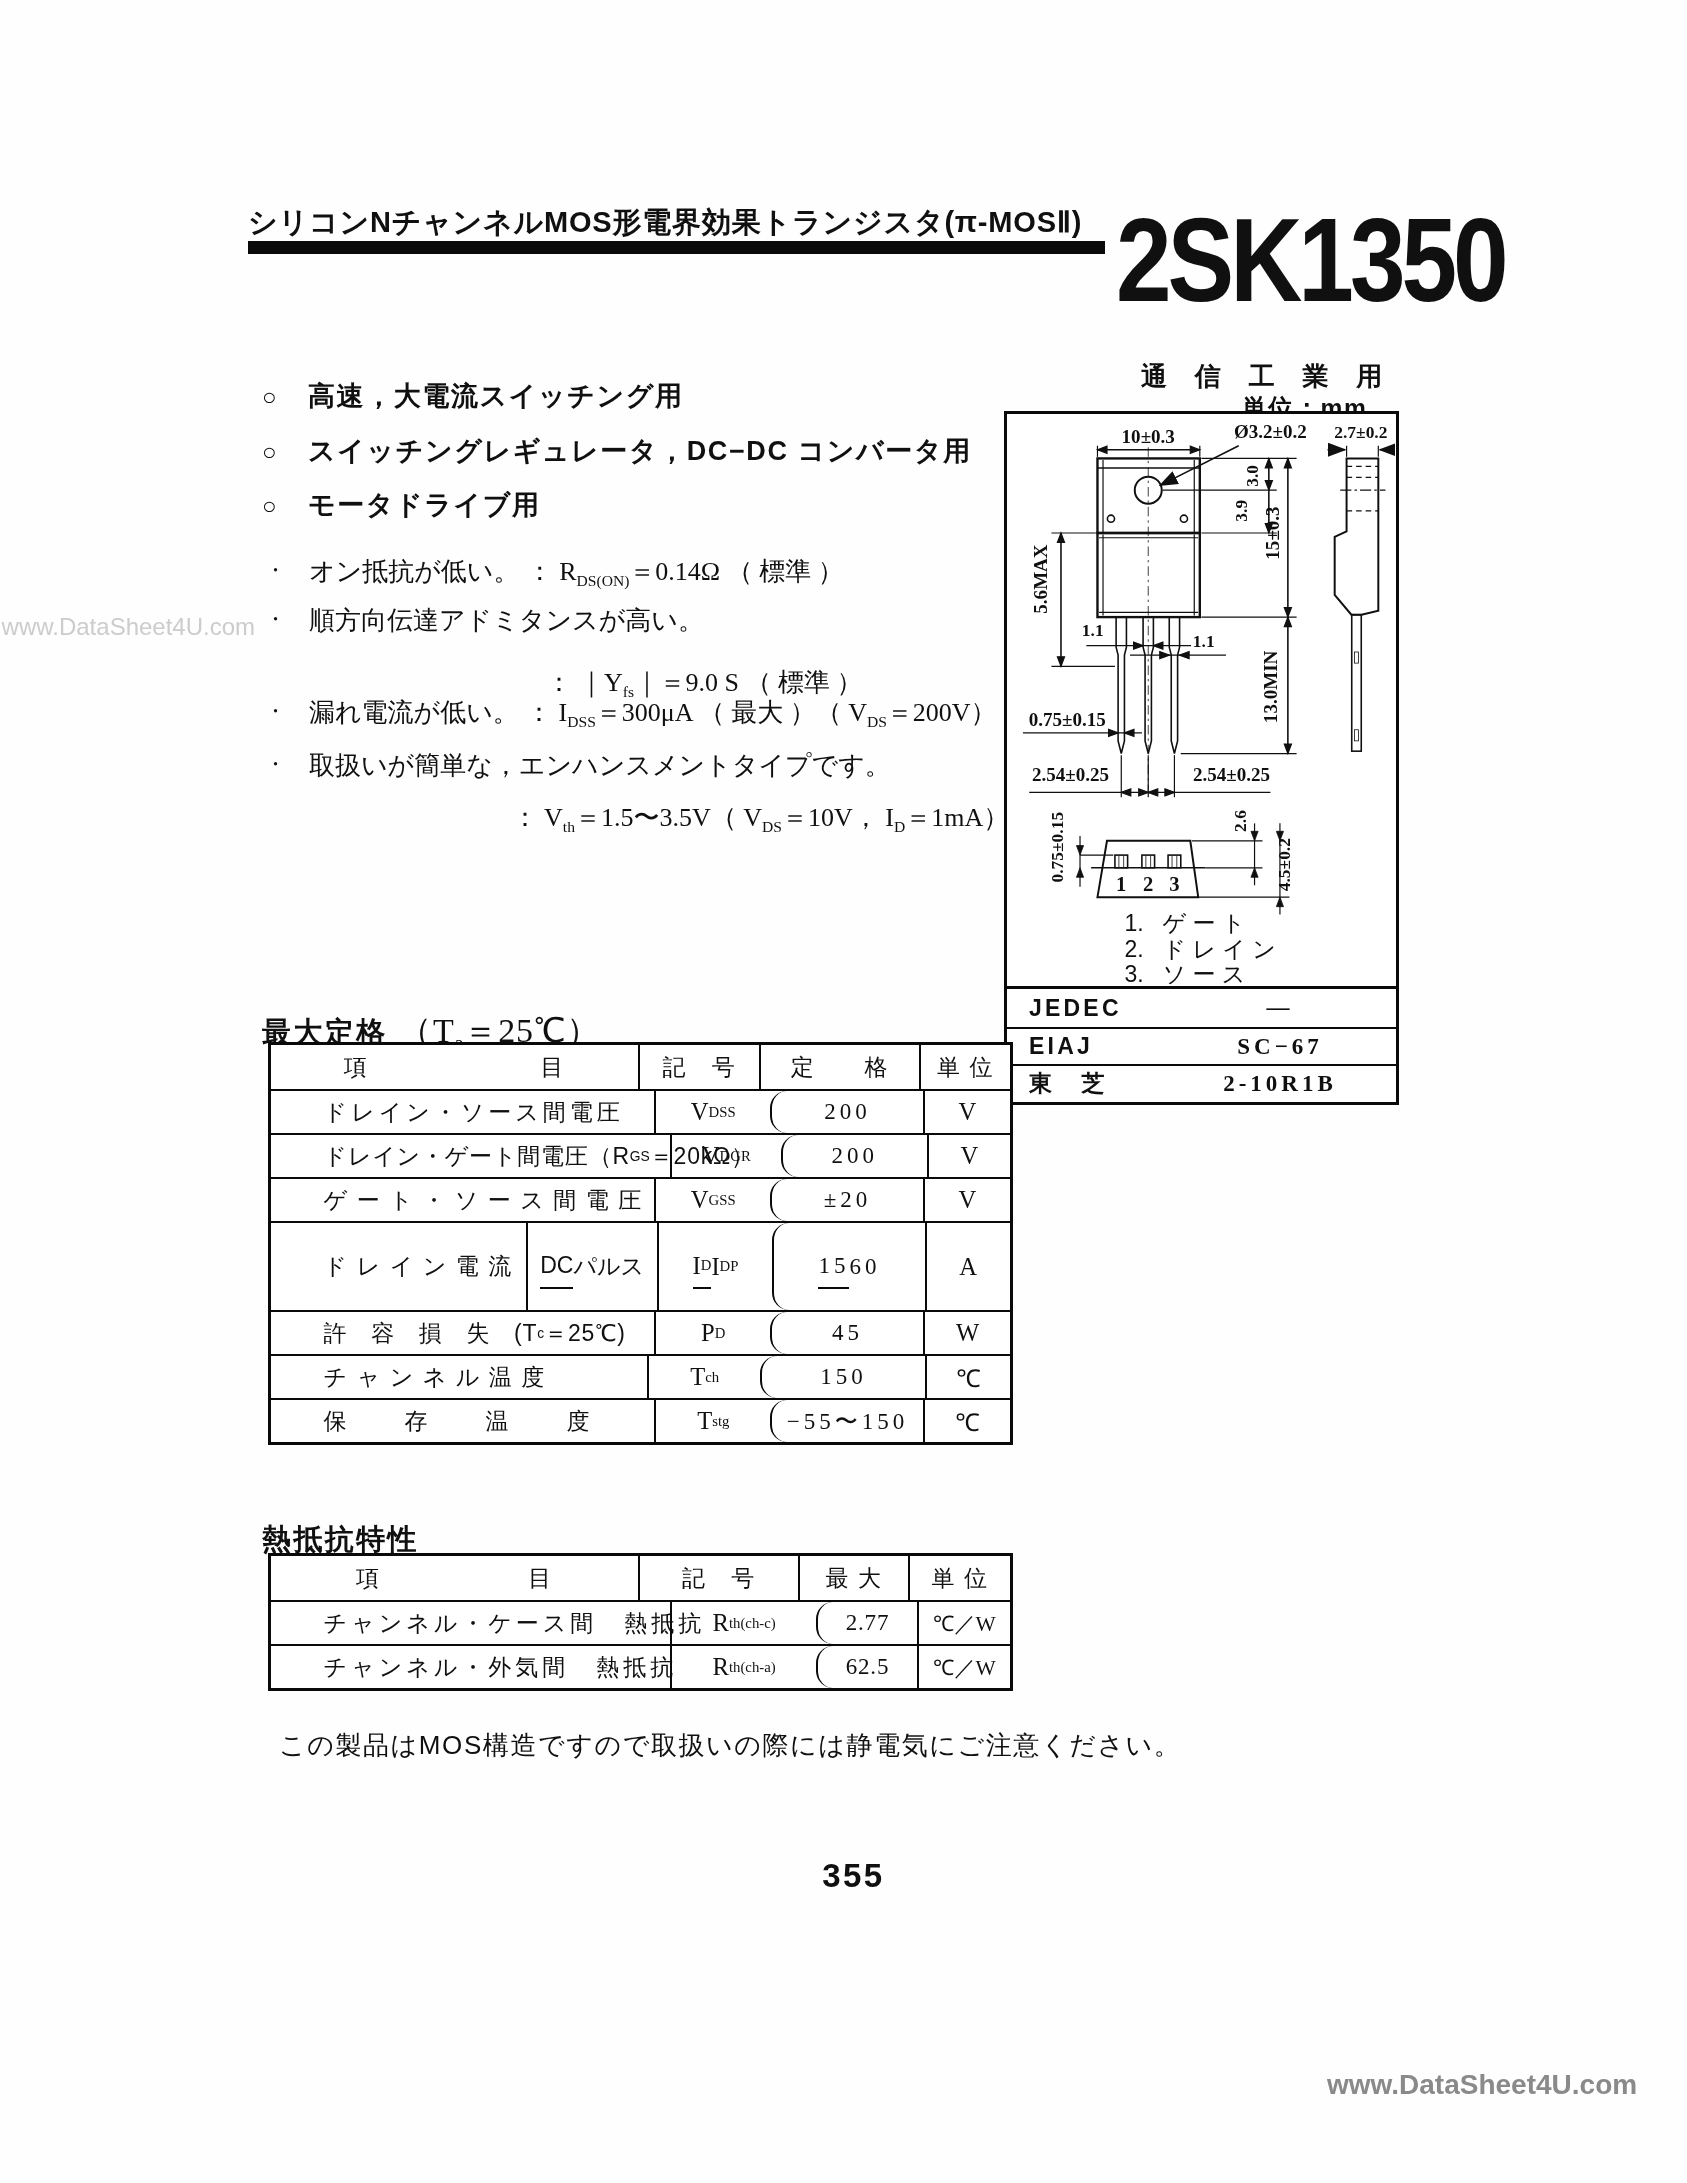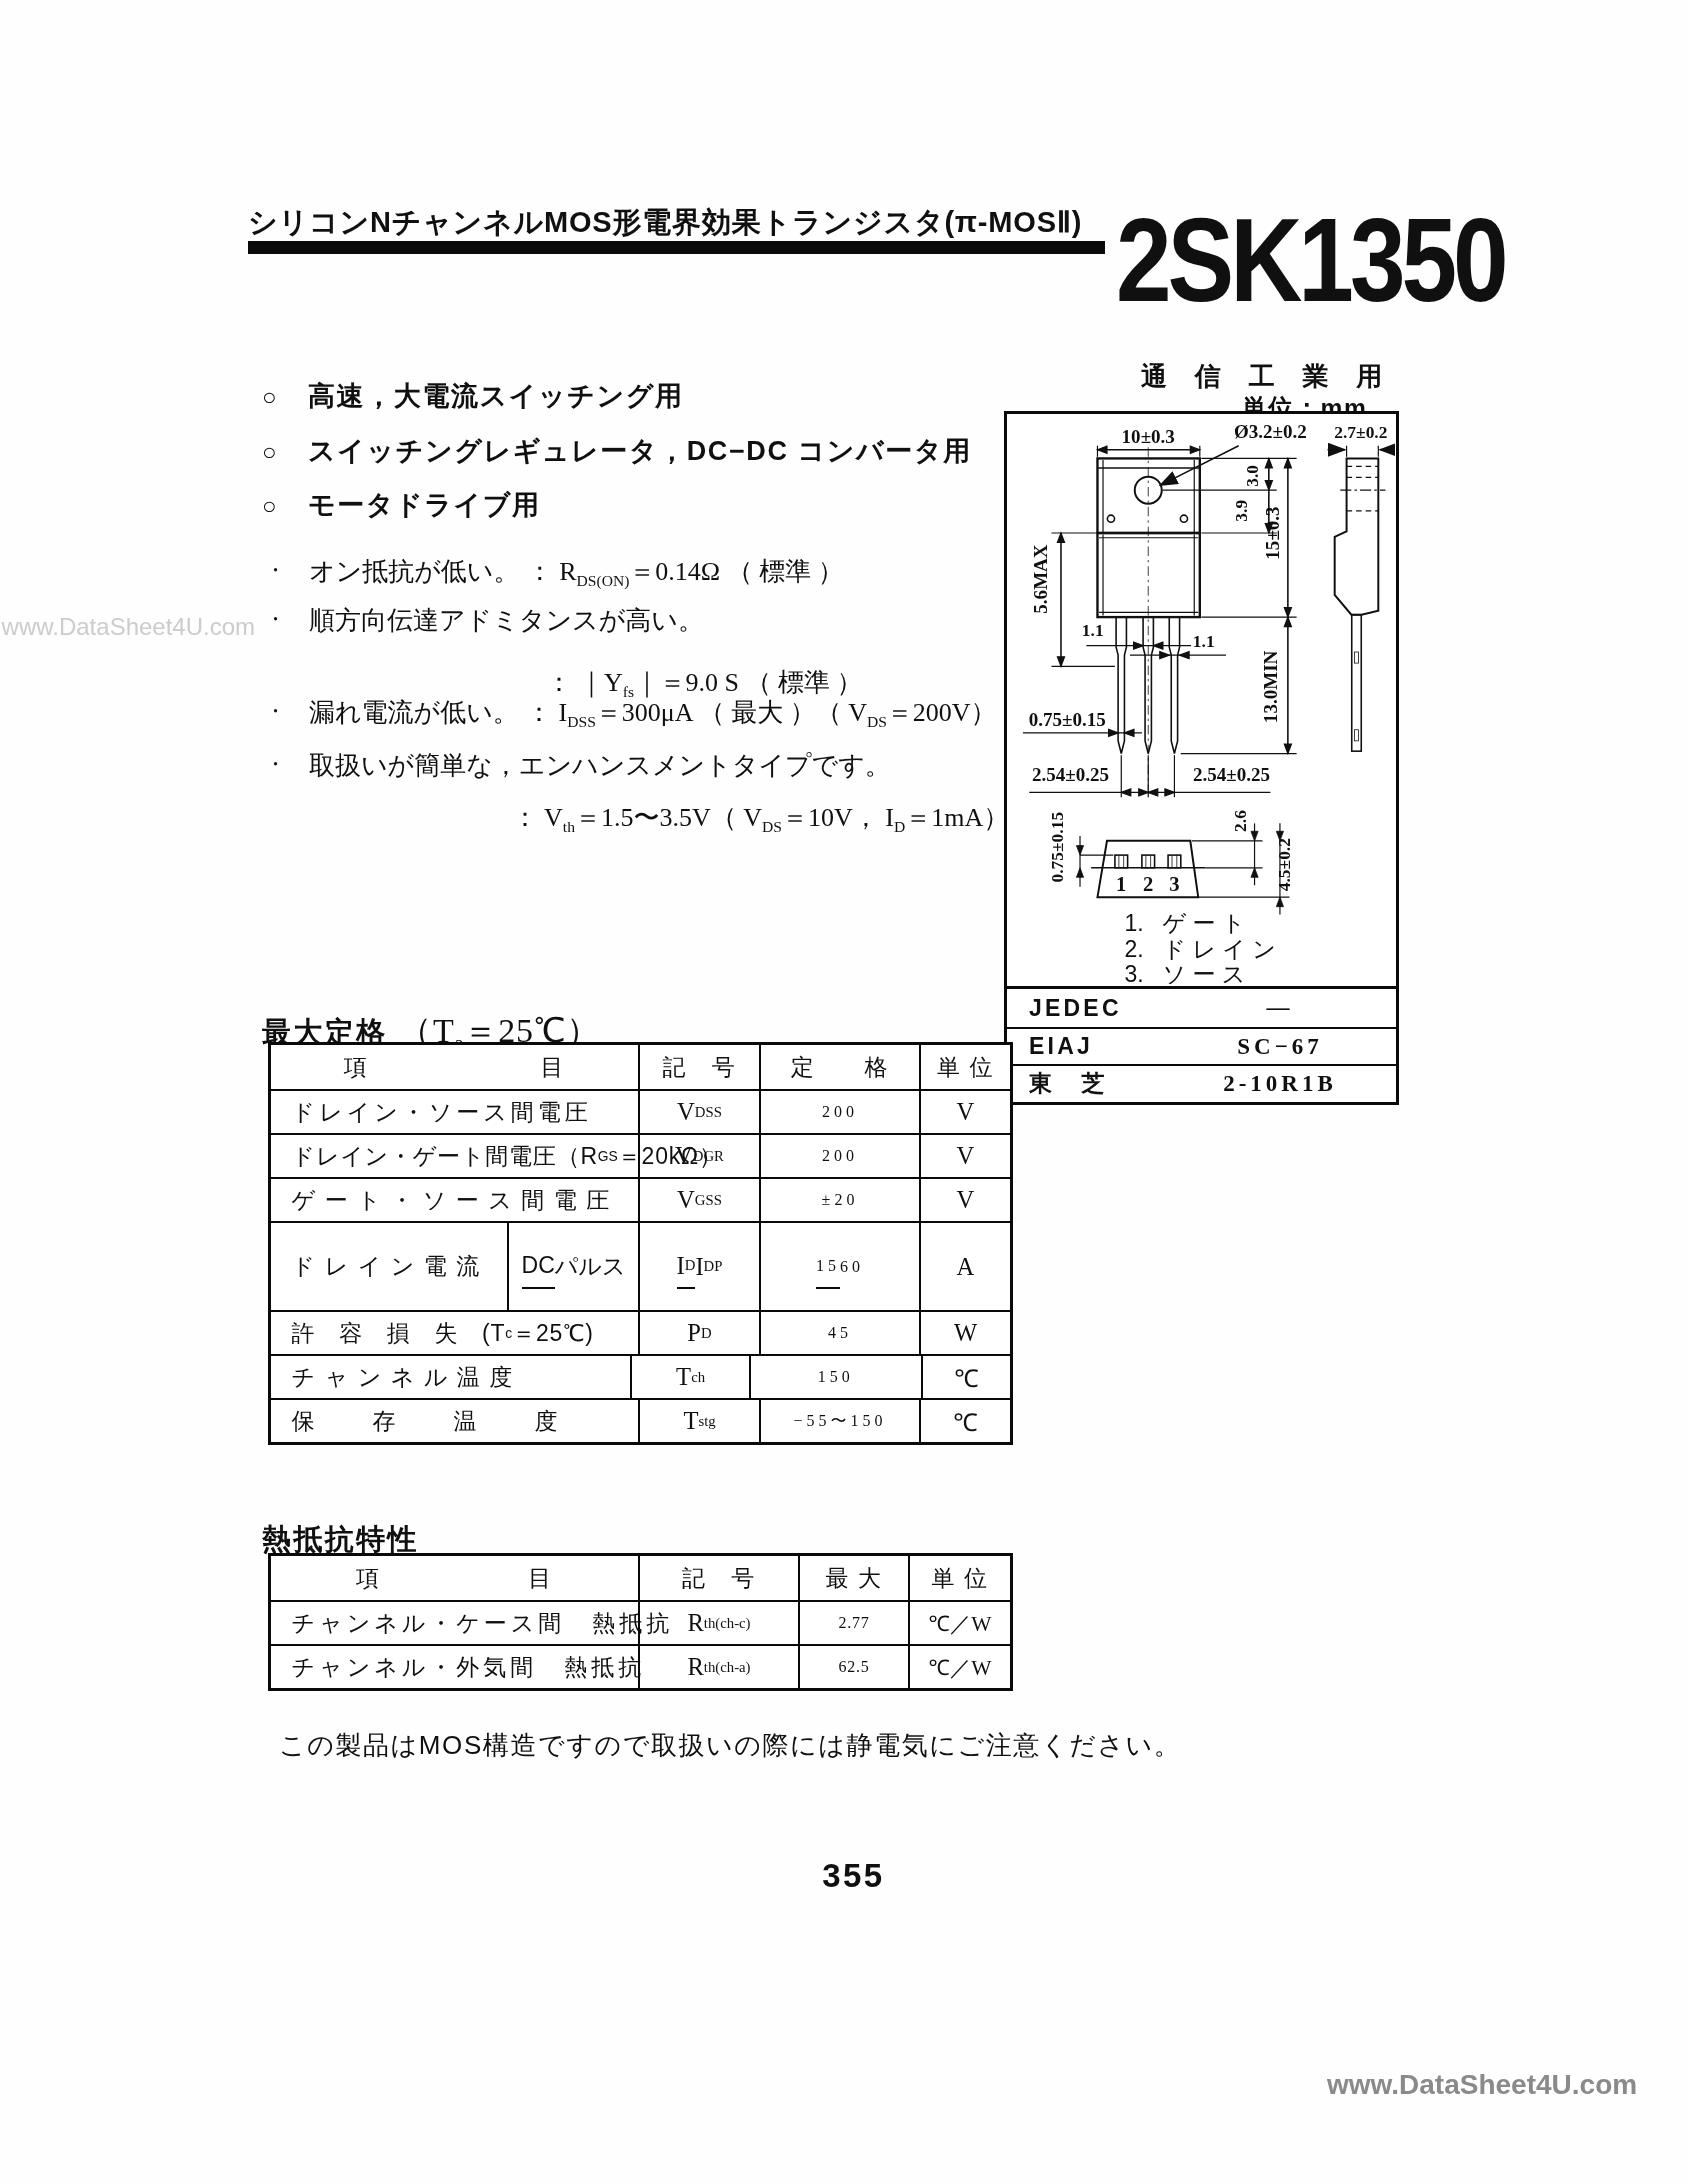--- a/index.html
+++ b/index.html
@@ -39,24 +39,24 @@
   
   .sec-title{position:absolute;font-size:29px;font-weight:700;letter-spacing:2.4px;white-space:nowrap;}
   .sec-title .cond{font-weight:500;font-size:34px;letter-spacing:0.8px;}
   
   .dtable{position:absolute;border:3.2px solid #0a0a0a;box-sizing:border-box;background:#fff;width:745px;}
   .trow{display:flex;border-top:2.4px solid #0a0a0a;box-sizing:border-box;}
   .trow.hdr{border-top:none;}
   .cell{display:flex;align-items:center;justify-content:center;box-sizing:border-box;
         border-left:2.4px solid #0a0a0a;font-size:23px;white-space:nowrap;}
   .cell:first-child{border-left:none;}
-  .cell.item{justify-content:flex-start;padding-left:20.6px;letter-spacing:4px;}
+  .cell.item{justify-content:flex-start;padding-left:20.6px;letter-spacing:4px;margin-left:32px;}
   .cell.item.wide{letter-spacing:9.5px;}
   .cell.sym{font-family:"Liberation Serif",serif;font-size:24.6px;}
-  .cell.num{font-family:"Liberation Serif",serif;font-size:16px;letter-spacing:4px;}
+  .cell.num{font-family:"Liberation Serif",serif;font-size:23px;letter-spacing:4px;border-radius:17px;}
   .hdr .cell{font-weight:500;letter-spacing:1.6px;}
   .stack{display:flex;flex-direction:row;box-sizing:border-box;padding:16px;}
   .stack > div{display:flex;align-items:center;justify-content:center;box-sizing:border-box;}
   .stack > div:first-child{border-bottom:2.4px solid #0a0a0a;}
   
   #note{left:279px;top:1728px;font-size:26px;letter-spacing:1.6px;white-space:nowrap;}
   #page-number{left:802px;top:1857px;width:103px;text-align:center;font-size:33px;font-weight:700;
                font-family:"Liberation Sans",sans-serif;letter-spacing:2.4px;}
   
   text{fill:#101010;font-family:"Liberation Serif",serif;}

